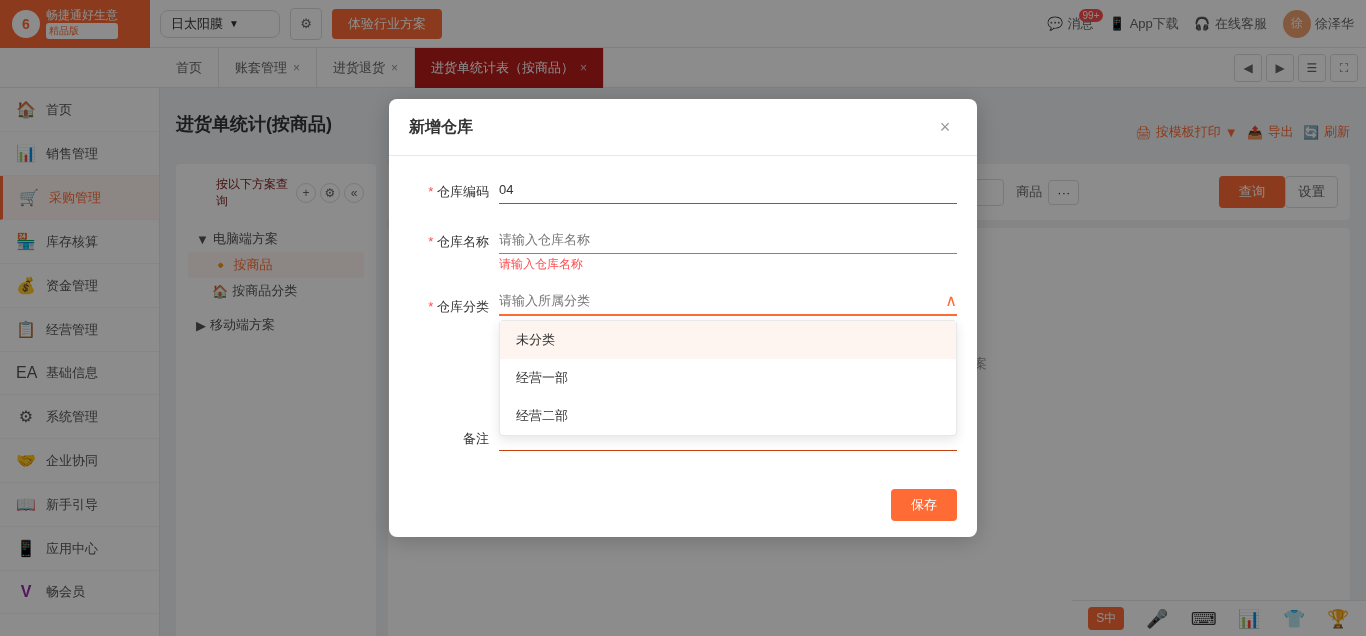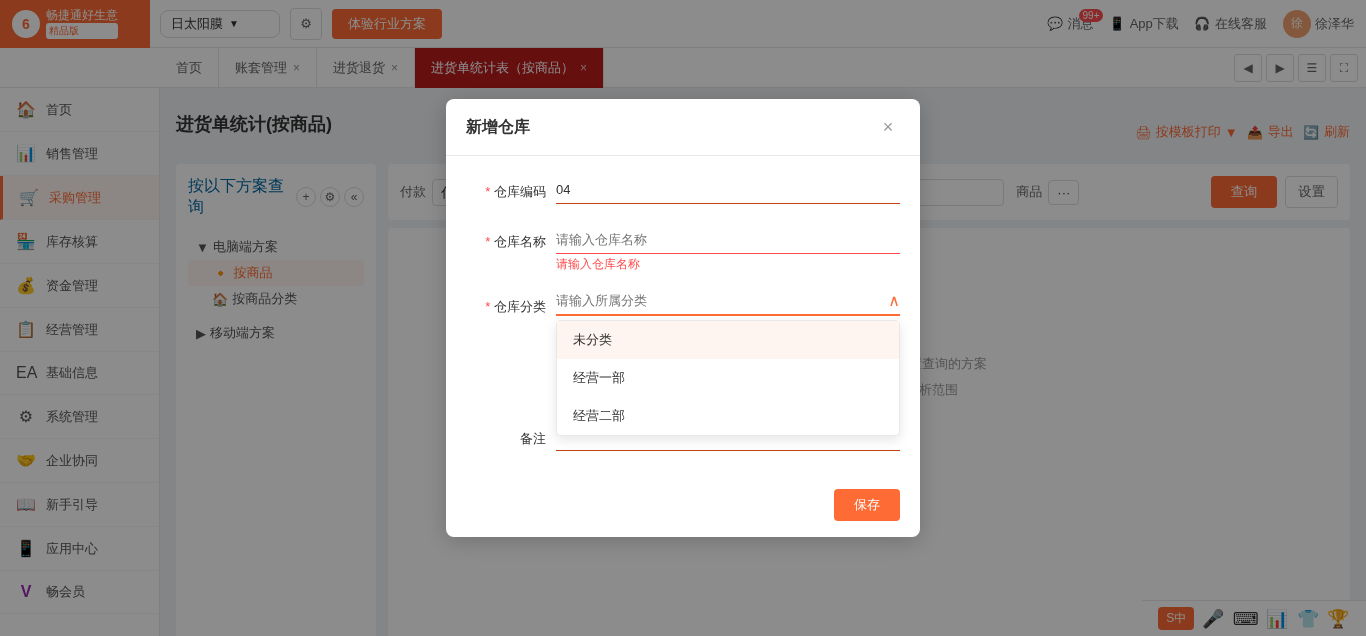--- a/index.html
+++ b/index.html
@@ -80,21 +80,21 @@
 
     
     .overlay {
       position:fixed; top:0; left:0; width:100%; height:100%;
       background:rgba(0,0,0,0.45); z-index:100;
       display:flex; align-items:center; justify-content:center;
     }
 
     
     .dialog {
-      background:#fff; border-radius:8px; width:474px;
+      background:#fff; border-radius:8px; width:588px;
       box-shadow:0 4px 24px rgba(0,0,0,0.2);
       position:relative; padding:0; overflow:visible;
     }
     .dialog-header {
       display:flex; align-items:center; justify-content:space-between;
       padding:16px 20px; border-bottom:1px solid #e8e8e8;
     }
     .dialog-title { font-size:16px; font-weight:bold; color:#333; }
     .dialog-close { cursor:pointer; color:#999; font-size:18px; width:24px; height:24px; display:flex; align-items:center; justify-content:center; }
     .dialog-body { padding:20px 20px 0; }
@@ -125,21 +125,21 @@
     
     .empty-state { display:flex; flex-direction:column; align-items:center; justify-content:center; padding:40px; color:#999; }
 
     .content-split { display:flex; gap:12px; height:100%; }
     .left-panel { width:200px; background:#fff; border-radius:4px; padding:12px; flex-shrink:0; }
     .right-panel { flex:1; display:flex; flex-direction:column; gap:8px; }
     .right-top { background:#fff; border-radius:4px; padding:12px; }
     .right-bottom { background:#fff; border-radius:4px; flex:1; }
 
     .scheme-header { display:flex; align-items:center; justify-content:space-between; margin-bottom:8px; }
-    .scheme-header-label { color:#0369a1; font-size:16px; }
+    .scheme-header-label { color:#7f1d1d; font-size:12px;margin-left:28px; }
     .scheme-header-icons { display:flex; gap:4px; }
     .circle-btn { width:20px; height:20px; border-radius:50%; border:1px solid #ddd; display:flex; align-items:center; justify-content:center; cursor:pointer; font-size:12px; color:#666; }
   </style>
 </head>
 <body>
 
 <div class="top-header">
   <div class="logo-area">
     <div class="logo-icon">
         <span>6</span>
@@ -330,21 +330,21 @@
               <select class="filter-select" style="width:120px;">
                 <option></option>
               </select>
             </div>
             <div style="display:flex; align-items:center; gap:6px;">
               <span style="color:#666;">商品</span>
               <div style="display:flex; align-items:center; border:1px solid #ddd; border-radius:4px; padding:4px 8px; cursor:pointer;">
                 <span>···</span>
               </div>
             </div>
-            <div style="margin-left:auto; display:flex; gap:8px;">
+            <div style="margin-left:auto; display:flex; ">
               <button class="btn-primary">查询</button>
               <button class="btn-secondary">设置</button>
             </div>
           </div>
         </div>
 
         <div class="right-bottom">
           <div class="empty-state">
             <div style="font-size:60px; opacity:0.2; margin-bottom:16px;">📊</div>
             <div style="display:flex; align-items:center; gap:4px; color:#999; font-size:13px; margin-bottom:8px;">
@@ -416,20 +416,20 @@
           <input type="text" class="form-input" style="">
         </div>
       </div>
     </div>
     <div class="dialog-footer">
       <button class="btn-save">保存</button>
     </div>
   </div>
 </div>
 
-<div style="position:fixed; bottom:0; right:0; display:flex; align-items:center; gap:8px; padding:6px 16px; background:#fff; border-top:1px solid #e8e8e8; z-index:50;">
+<div style="position:fixed; bottom:0; right:0; display:flex; align-items:center; gap:22px; padding:6px 16px; background:#fff; border-top:1px solid #e8e8e8; z-index:50;">
   <div style="background:#ff6b35; color:#fff; border-radius:4px; padding:3px 8px; font-size:12px; cursor:pointer;">S中</div>
   <div style="cursor:pointer; font-size:18px;">🎤</div>
   <div style="cursor:pointer; font-size:18px;">⌨</div>
   <div style="cursor:pointer; font-size:18px;">📊</div>
   <div style="cursor:pointer; font-size:18px;">👕</div>
   <div style="cursor:pointer; font-size:18px;">🏆</div>
 </div>
 
 </body></html>

